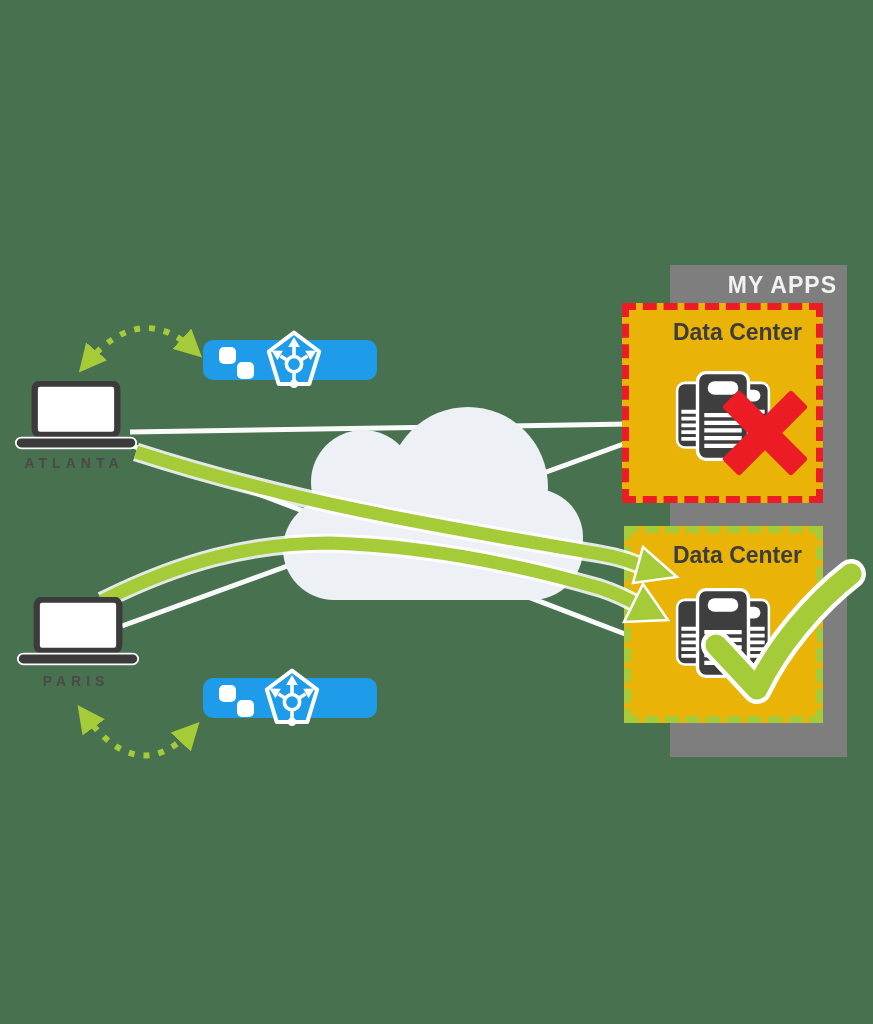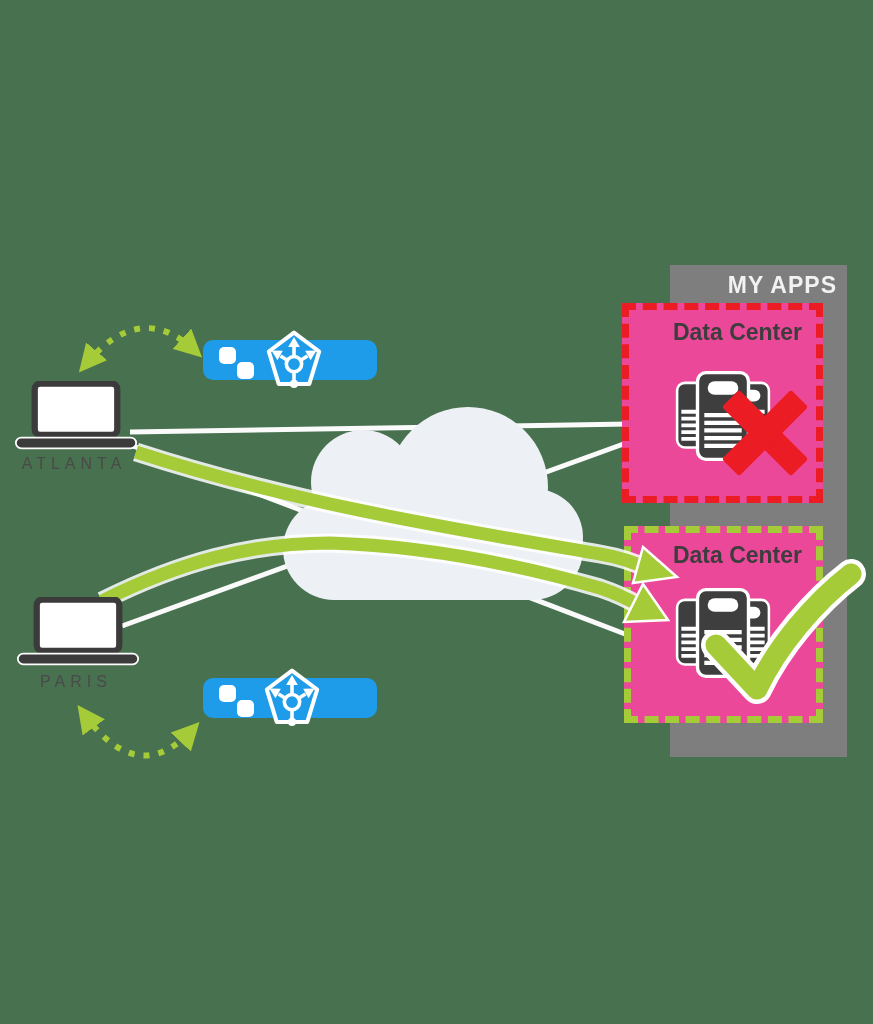--- a/index.html
+++ b/index.html
@@ -16,21 +16,21 @@
   }
   .apps-title{
     text-align:right;padding:7px 10px 0 5px;
     font-size:23px;font-weight:700;letter-spacing:1px;color:#f2f2f2;
   }
   svg.layer{position:absolute;left:0;top:0;z-index:1;}
   svg.cloud-layer{position:absolute;left:0;top:0;z-index:2;}
   svg.overlay-layer{position:absolute;left:0;top:0;z-index:5;pointer-events:none;}
   
   .dc-card{
-    position:absolute;background:#ec4899;z-index:3;
+    position:absolute;background:#eab308;z-index:3;
   }
   .dc-us{left:622px;top:303px;width:201px;height:200px;border:7px dashed #ec1c24;}
   .dc-uk{left:624px;top:526px;width:199px;height:197px;border:7px dashed #a5cb39;}
   .dc-name{
     text-align:right;padding:10px 14px 0 0;
     font-size:23px;font-weight:700;color:#3d3d3d;line-height:1.1;
   }
   .dc-region{
     text-align:right;padding:0 14px 0 0;
     font-size:32px;font-weight:700;color:#3d3d3d;line-height:1.1;
@@ -42,21 +42,21 @@
     background:#1e9be9;z-index:6;
   }
   .tm-top{left:203px;top:340px;}
   .tm-bottom{left:203px;top:678px;}
   .block-sq{position:absolute;width:17px;height:17px;border-radius:5px;background:#ffffff;z-index:7;}
   .tm-pent{position:absolute;z-index:7;}
   
   .laptop{position:absolute;z-index:6;}
   .client-label{
     position:absolute;z-index:6;width:132px;text-align:center;
-    font-size:16px;font-weight:400;letter-spacing:5px;color:#4a4a4a;
+    font-size:14px;font-weight:700;letter-spacing:5px;color:#4a4a4a;
   }
 </style>
 </head>
 <body>
 
 <div class="stage">
 
   <div class="apps-panel">
     <div class="apps-title">MY APPS</div>
   </div>

